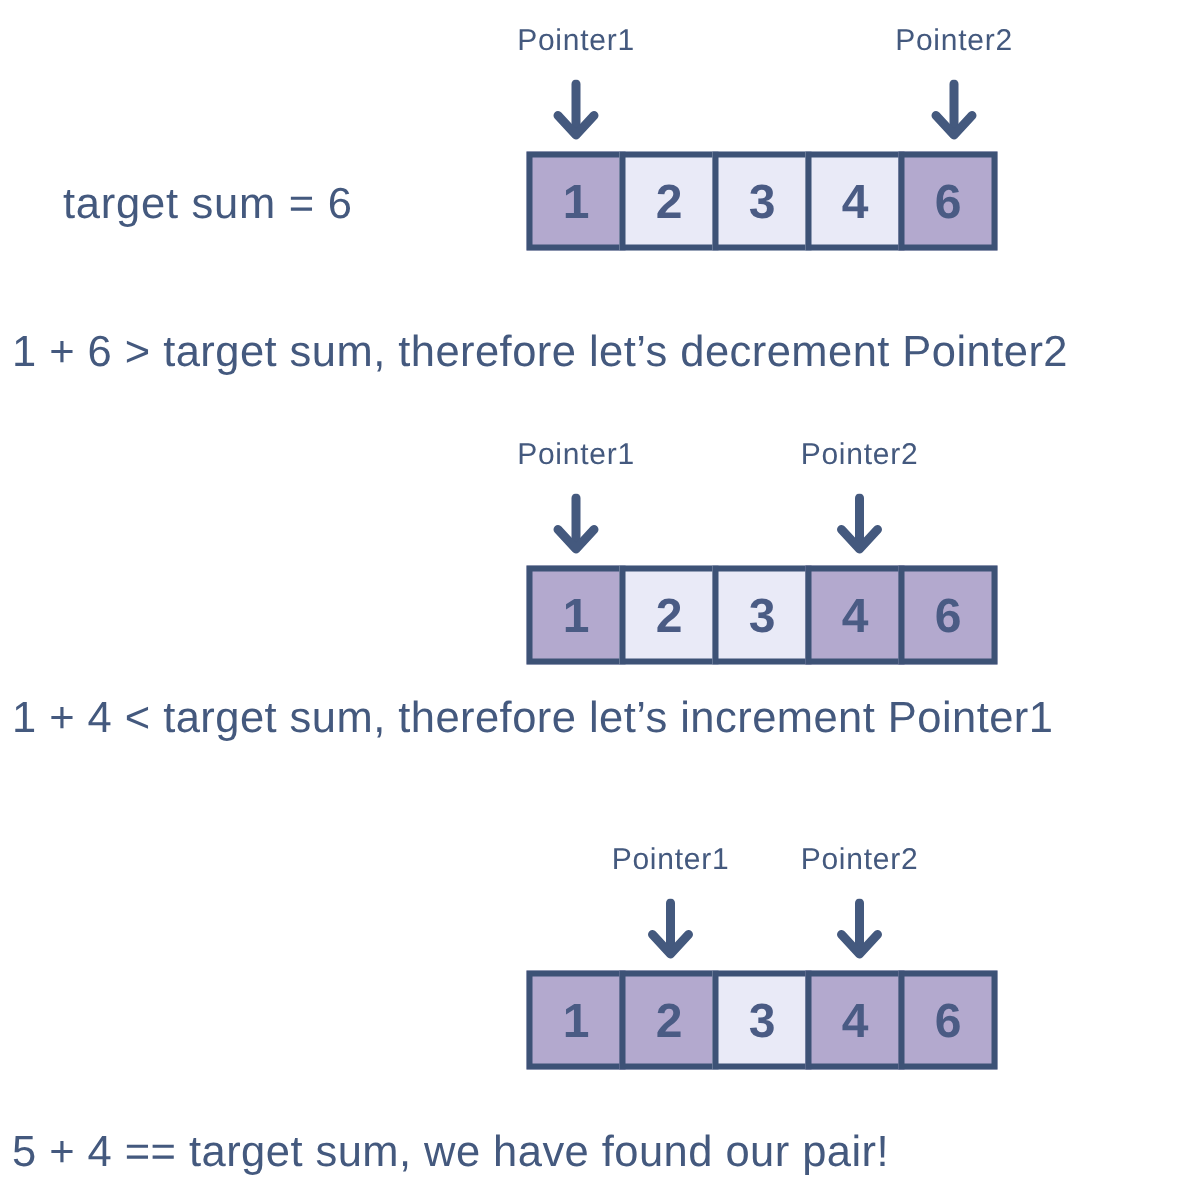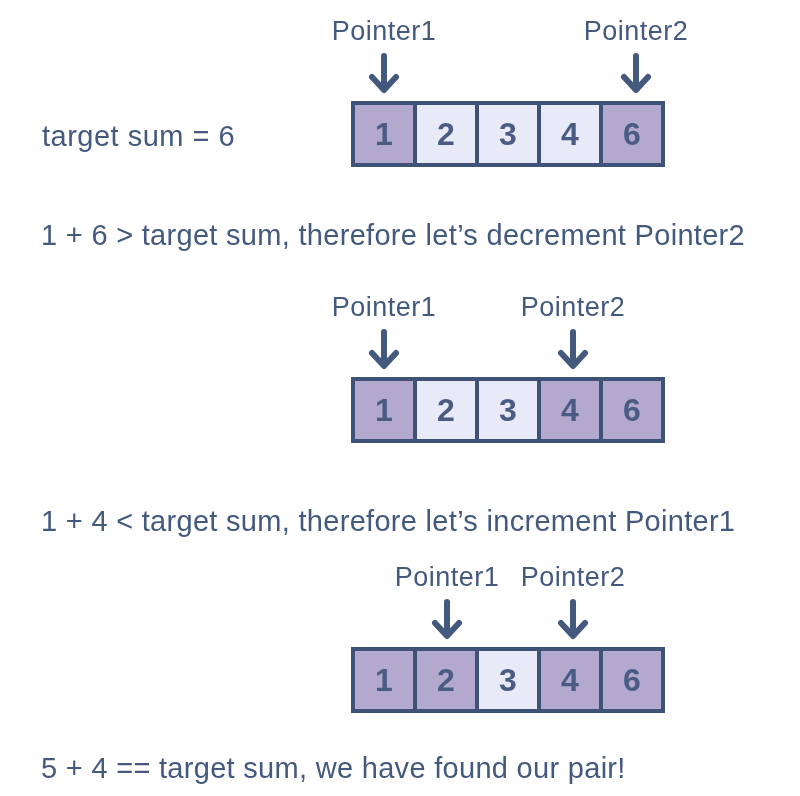--- a/index.html
+++ b/index.html
@@ -5,21 +5,21 @@
   html,body{margin:0;padding:0;}
   body{
     width:800px;height:796px;position:relative;
     background:#ffffff;
     font-family:"Liberation Sans", sans-serif;
     color:#44597e;
     overflow:hidden;
   }
   .abs{position:absolute;}
   .ptr-label{
-    font-size:27px;
+    font-size:20px;
     font-weight:normal;
     letter-spacing:0.5px;
     transform:translateX(-50%);
     white-space:nowrap;
   }
   .arrow{
     width:34px;height:42px;
     transform:translateX(-50%);
   }
   .array-row{
@@ -34,21 +34,20 @@
     display:flex;align-items:center;justify-content:center;
     font-size:32px;font-weight:bold;
     color:#4a5b84;
   }
   .cell + .cell{margin-left:-4px;}
   .cell.hl{background:#b3a9ce;}
   .caption{
     font-size:29px;
     letter-spacing:0.3px;
     white-space:nowrap;
-    margin-left:33px;
   }
   .side-label{
     font-size:29px;
     letter-spacing:0.5px;
     white-space:nowrap;
   }
 </style>
 </head>
 <body>
 
@@ -89,21 +88,21 @@
 </svg>
 
 <div class="abs array-row" style="top:377px;">
   <div class="cell hl">1</div>
   <div class="cell">2</div>
   <div class="cell">3</div>
   <div class="cell hl">4</div>
   <div class="cell hl">6</div>
 </div>
 
-<div class="abs caption" style="left:8px;top:505px;">1 + 4 &lt; target sum, therefore let’s increment Pointer1</div>
+<div class="abs caption" style="left:8px;top:463px;">1 + 4 &lt; target sum, therefore let’s increment Pointer1</div>
 
 <div class="abs ptr-label" style="left:447px;top:562px;">Pointer1</div>
 <div class="abs ptr-label" style="left:573px;top:562px;">Pointer2</div>
 
 <svg class="abs arrow" style="left:447px;top:599px;" viewBox="0 0 34 42">
   <line x1="17" y1="3" x2="17" y2="33" stroke="#44597e" stroke-width="6" stroke-linecap="round"></line>
   <polyline points="5,24 17,37 29,24" fill="none" stroke="#44597e" stroke-width="6" stroke-linecap="round" stroke-linejoin="round"></polyline>
 </svg>
 <svg class="abs arrow" style="left:573px;top:599px;" viewBox="0 0 34 42">
   <line x1="17" y1="3" x2="17" y2="33" stroke="#44597e" stroke-width="6" stroke-linecap="round"></line>

